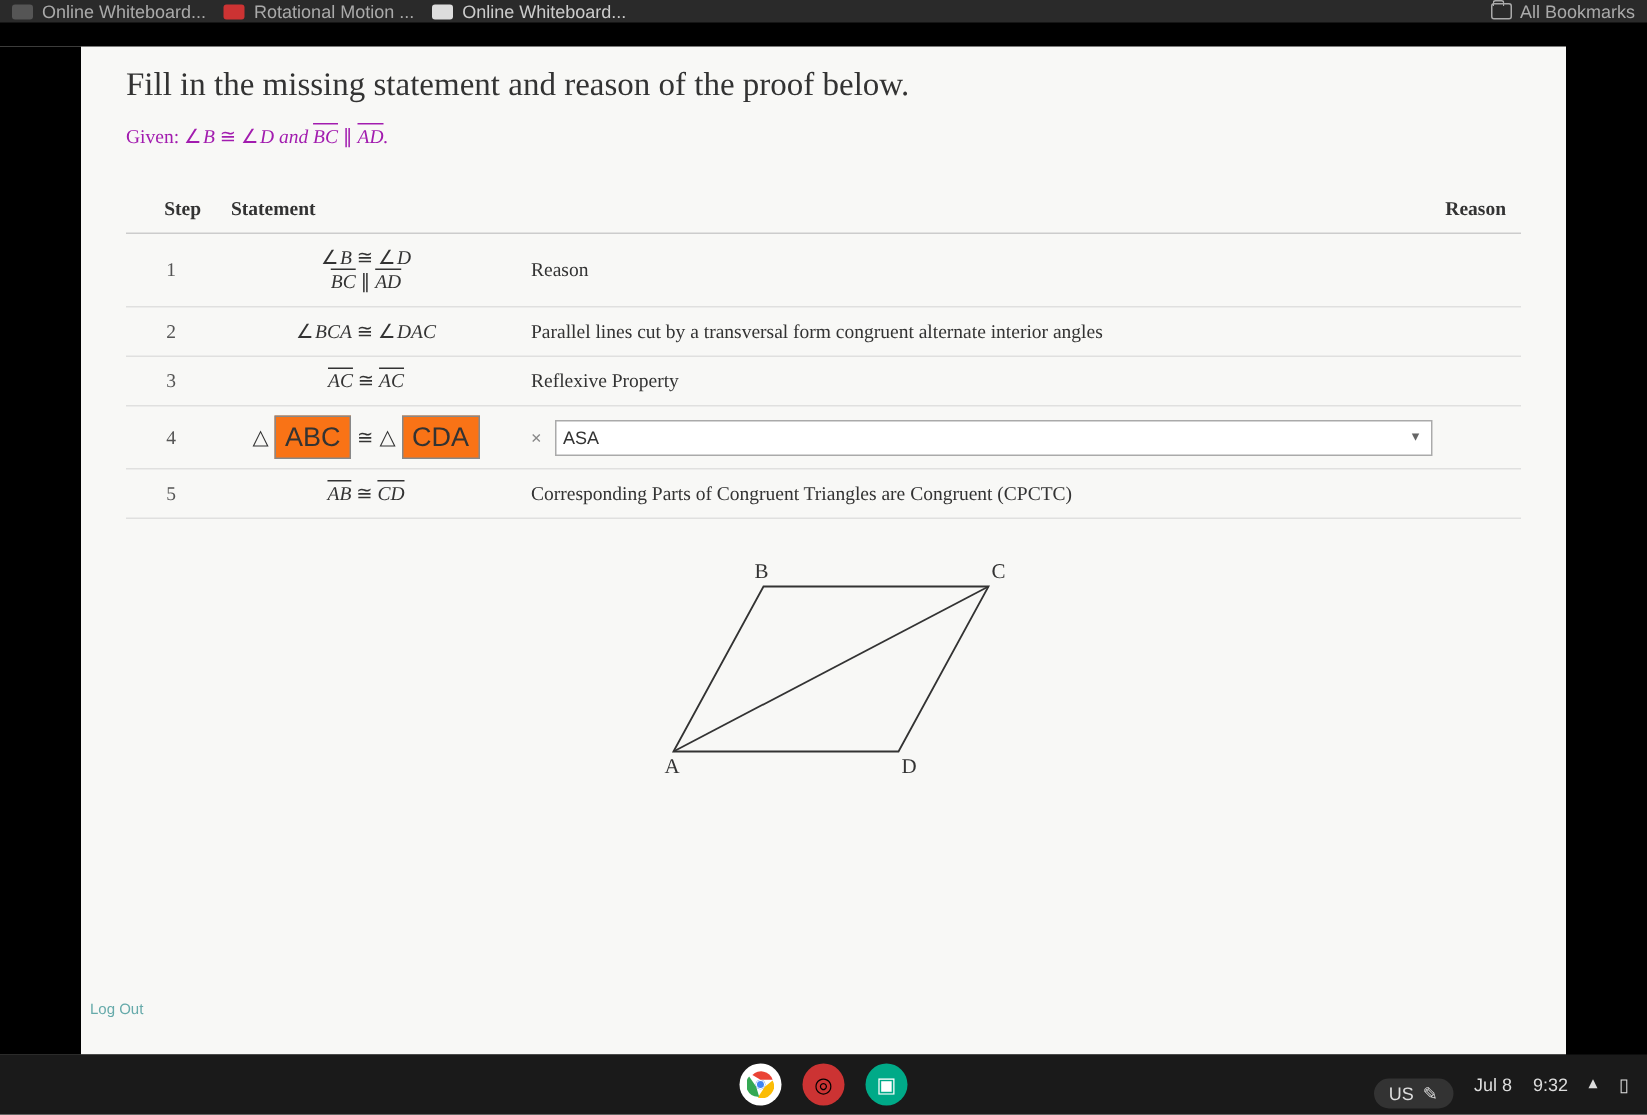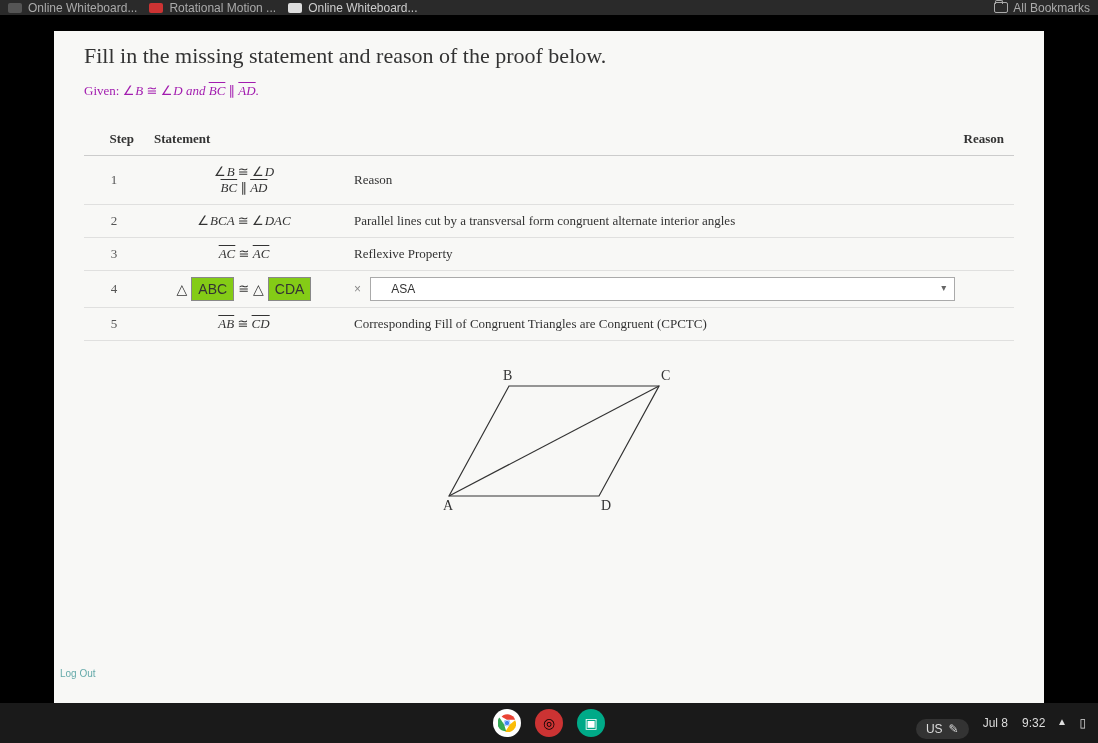--- a/index.html
+++ b/index.html
@@ -78,23 +78,23 @@
 .proof-table th { text-align: right; font-weight: bold; padding: 8px 10px; border-bottom: 1px solid #ccc; font-family: Georgia, serif; color: #333; }
 .proof-table th.step-col { width: 60px; }
 .proof-table th.stmt-col { width: 200px; text-align: left; }
 .proof-table td { padding: 8px 10px; border-bottom: 1px solid #e0e0df; vertical-align: middle; color: #333; }
 .proof-table td.step-cell { text-align: center; color: #555; }
 .proof-table td.stmt-cell { text-align: center; }
 .proof-table td.reason-cell { }
 .proof-table tr.editable-row td { padding: 6px 10px; }
 .tri-input-group { display: flex; align-items: center; justify-content: center; gap: 4px; }
 .tri-sym { font-size: 14px; }
-.box-input { border: 1px solid #888; padding: 3px 6px; font-size: 14px; font-family: Arial, sans-serif; background: #84cc16; min-width: 40px; text-align: left; }
+.box-input { border: 1px solid #888; padding: 3px 6px; font-size: 18px; font-family: Arial, sans-serif; background: #f97316; min-width: 40px; text-align: left; }
 .x-clear { color: #888; font-family: Arial, sans-serif; font-size: 12px; margin-right: 6px; cursor: pointer; }
-.reason-select { display: inline-block; border: 1px solid #aaa; padding: 4px 20px; font-size: 12px; width: 90%; background: #fff; font-family: Arial, sans-serif; position: relative; }
+.reason-select { display: inline-block; border: 1px solid #aaa; padding: 4px 4px; font-size: 12px; width: 90%; background: #fff; font-family: Arial, sans-serif; position: relative; }
 .reason-select:after { content: '▾'; position: absolute; right: 8px; color: #666; font-size: 10px; }
 
 .diagram { display: flex; justify-content: center; margin-top: 15px; }
 .diagram svg { }
 
 .taskbar {
   position: absolute;
   bottom: 0;
   left: 0;
   right: 0;
@@ -203,21 +203,21 @@
           <td class="reason-cell">
             <span class="x-clear">×</span>
             <span class="reason-select">ASA</span>
           </td>
         </tr>
         <tr>
           <td class="step-cell">5</td>
           <td class="stmt-cell math">
             <span class="ovl">AB</span><span class="cong"></span><span class="ovl">CD</span>
           </td>
-          <td class="reason-cell">Corresponding Fill of Congruent Triangles are Congruent (CPCTC)</td>
+          <td class="reason-cell">Corresponding Parts of Congruent Triangles are Congruent (CPCTC)</td>
         </tr>
       </tbody>
     </table>
 
     <div class="diagram">
       <svg width="300" height="160">
         <polygon points="50,140 110,30 260,30 200,140" fill="none" stroke="#333" stroke-width="1.2"></polygon>
         <line x1="50" y1="140" x2="260" y2="30" stroke="#333" stroke-width="1.2"></line>
         <text x="44" y="154" font-size="14" fill="#333" font-family="Georgia">A</text>
         <text x="104" y="24" font-size="14" fill="#333" font-family="Georgia">B</text>

